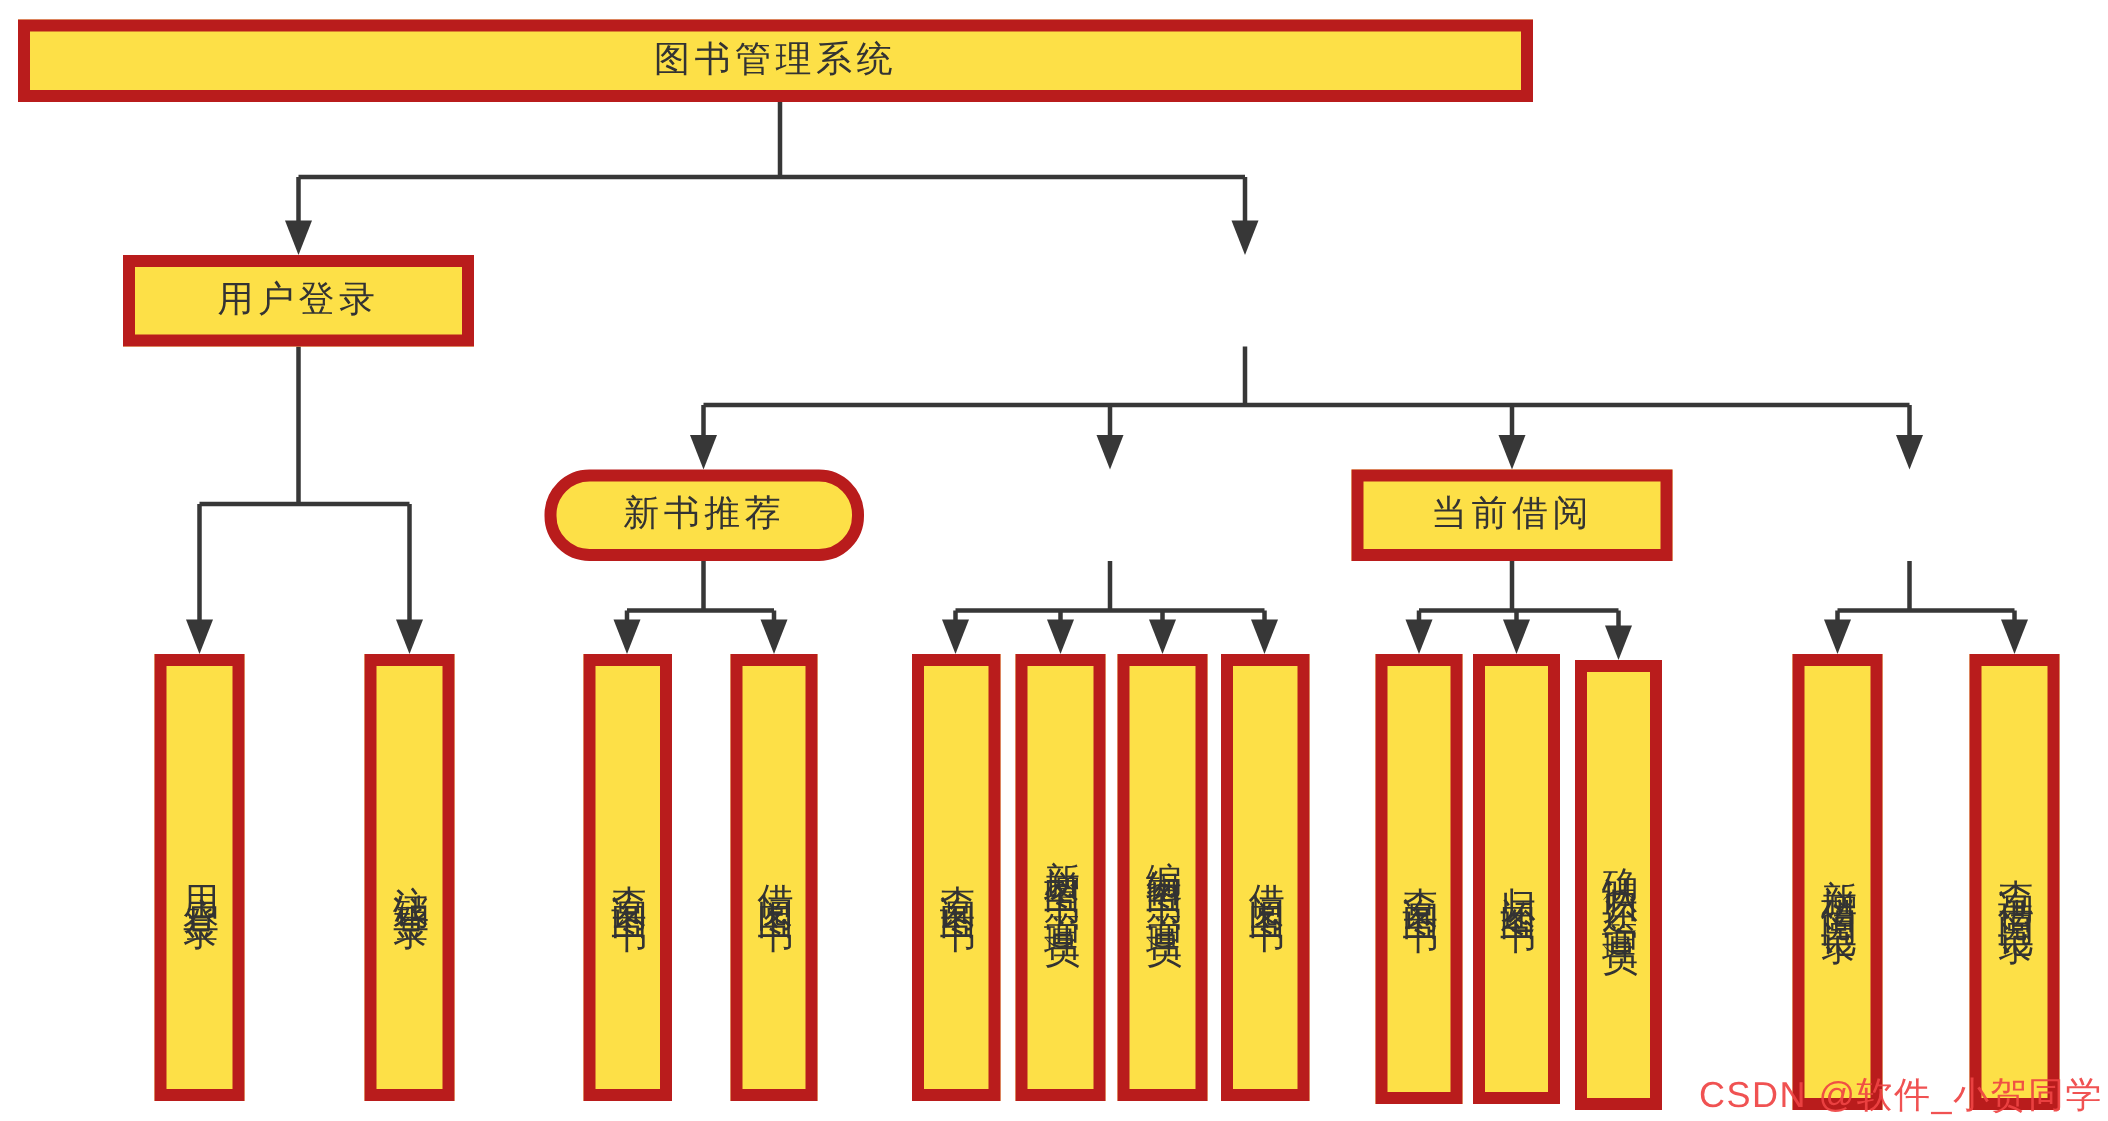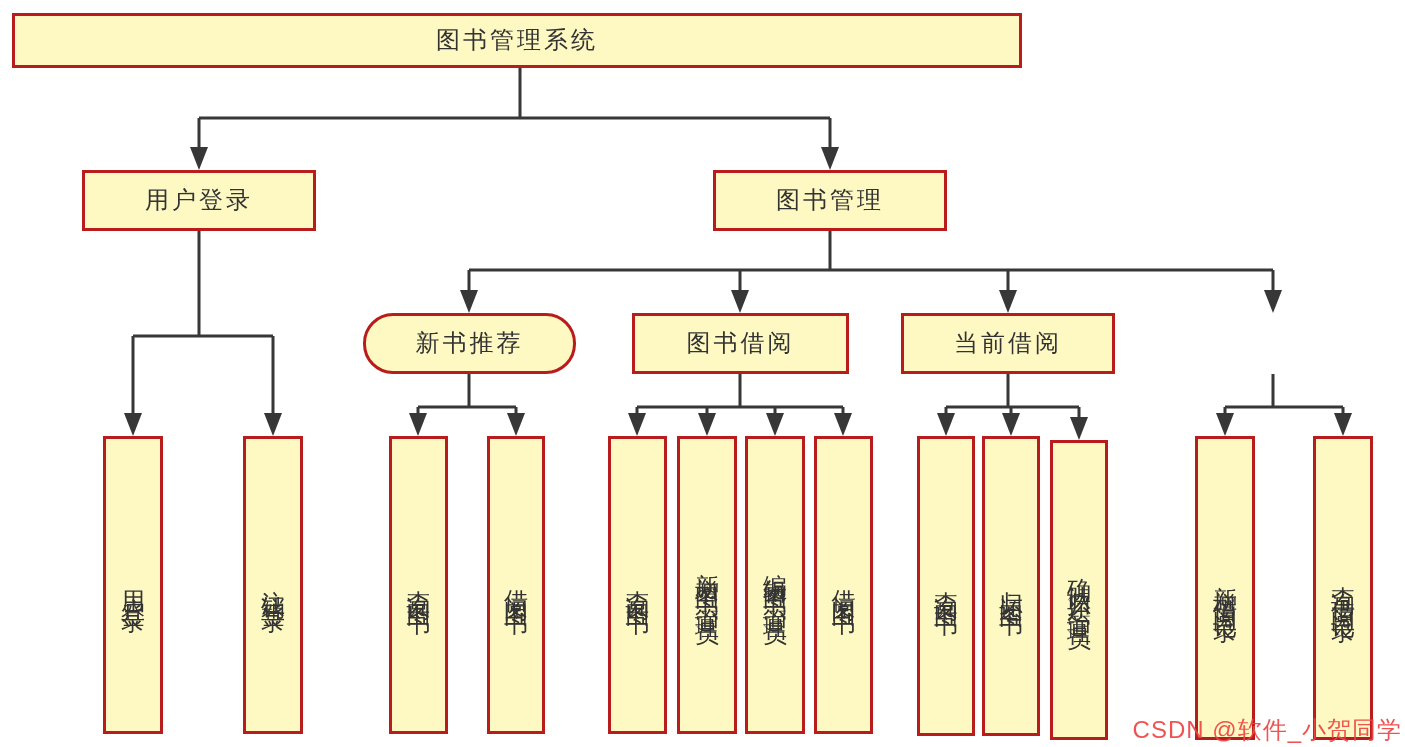--- a/index.html
+++ b/index.html
@@ -3,22 +3,22 @@
 <meta charset="utf-8">
 <style>
   html,body{margin:0;padding:0;background:#ffffff;}
   .canvas{
     position:relative;width:1405px;height:747px;background:#ffffff;
     font-family:"Liberation Sans","DejaVu Sans",sans-serif;color:#333333;
     overflow:hidden;
   }
   .connectors{position:absolute;left:0;top:0;width:1405px;height:747px;}
   .node{
-    position:absolute;box-sizing:border-box;background:#fef9c3;
-    border:3px solid #b91c1c;display:flex;align-items:center;justify-content:center;
+    position:absolute;box-sizing:border-box;background:#fde047;
+    border:8px solid #b91c1c;display:flex;align-items:center;justify-content:center;
     z-index:2;
   }
   .node .lbl{color:#333333;white-space:nowrap;}
   .h .lbl{font-size:24px;letter-spacing:3px;line-height:1.2;}
   .v .lbl{
     writing-mode:vertical-lr;text-orientation:mixed;
     font-size:24px;letter-spacing:7px;line-height:1;
   }
   
   #n-root{left:12px;top:13px;width:1010px;height:55px;}
@@ -84,29 +84,23 @@
     </g>
   </svg>
 
   <div class="node h" id="n-root">
     <span class="lbl">图书管理系统</span>
   </div>
 
   <div class="node h" id="n-user-login">
     <span class="lbl">用户登录</span>
   </div>
-  <div class="node h" id="n-book-mgmt">
-    <span class="lbl">图书管理</span>
-  </div>
 
   <div class="node h" id="n-new-book">
     <span class="lbl">新书推荐</span>
-  </div>
-  <div class="node h" id="n-book-borrow">
-    <span class="lbl">图书借阅</span>
   </div>
   <div class="node h" id="n-cur-borrow">
     <span class="lbl">当前借阅</span>
   </div>
 
   <div class="node v" id="n-a1">
     <span class="lbl">用户登录</span>
   </div>
   <div class="node v" id="n-a2">
     <span class="lbl">注销登录</span>

